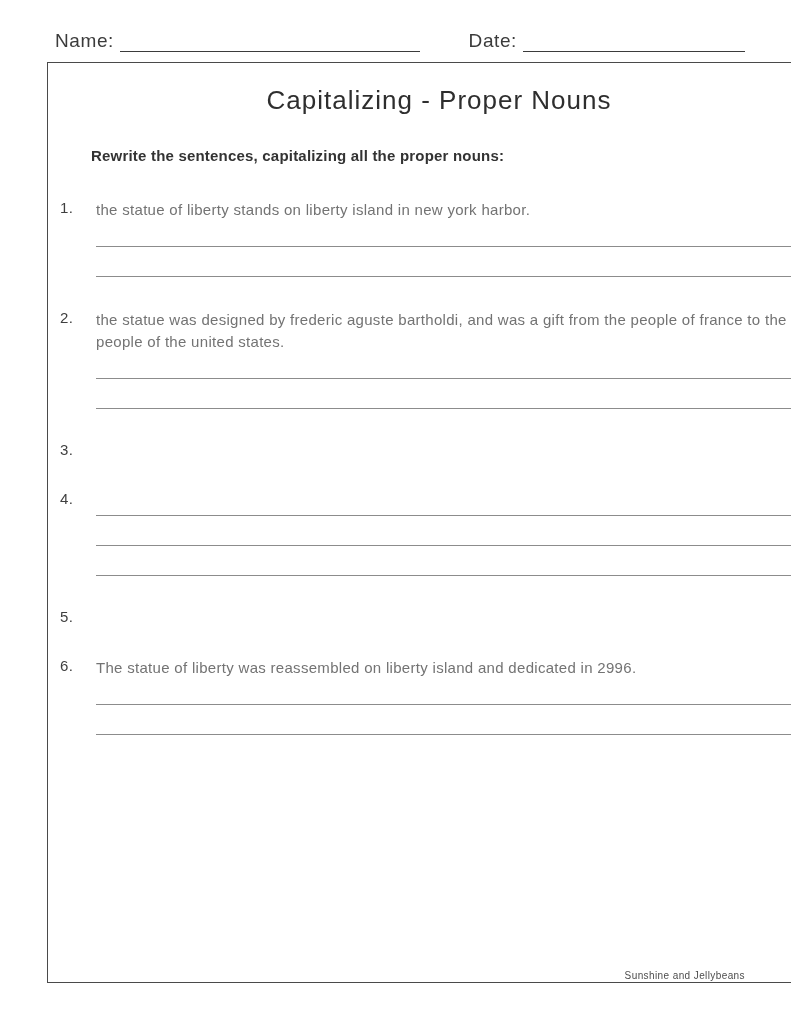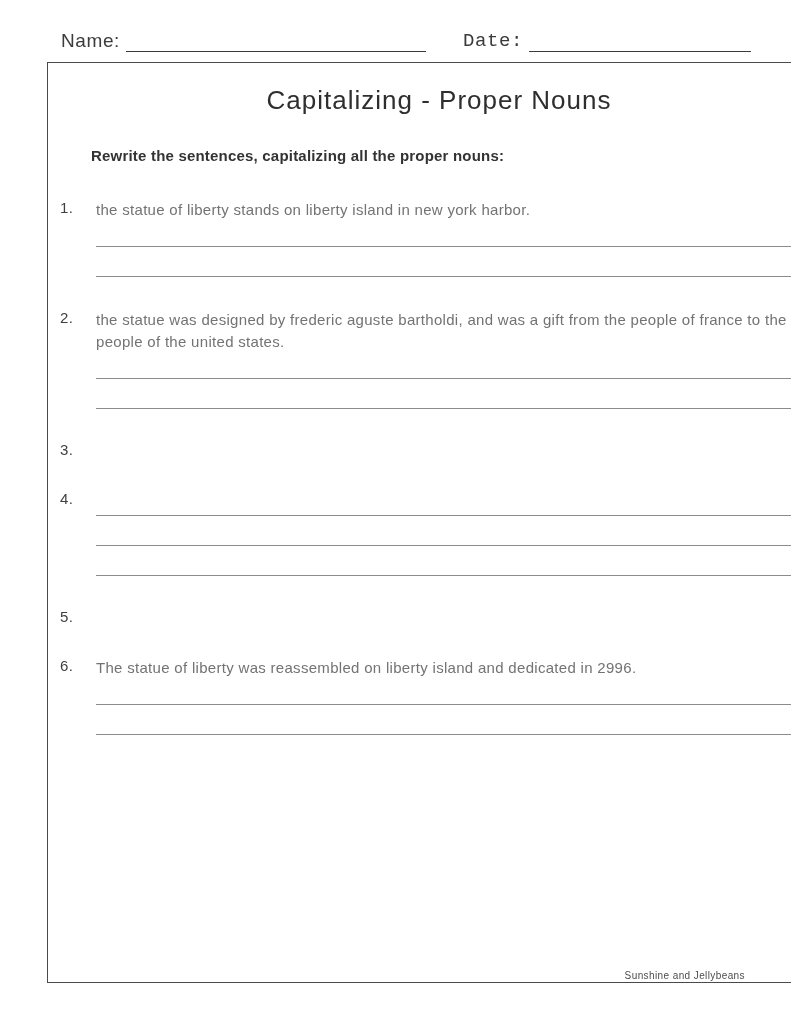--- a/index.html
+++ b/index.html
@@ -13,21 +13,21 @@
     position: relative;
     width: 791px;
     height: 1024px;
     background: #ffffff;
     overflow: hidden;
   }
 
   
   .header-row {
     position: absolute;
-    left: 61px;
+    left: 55px;
     top: 30px;
     width: 690px;
     display: flex;
     align-items: center;
   }
   .field-group {
     display: flex;
     align-items: flex-end;
   }
   .field-label {
@@ -35,21 +35,21 @@
     letter-spacing: 0.6px;
     color: #3b3b3b;
     white-space: nowrap;
     padding-right: 6px;
   }
   .field-line {
     border-bottom: 1.5px solid #3b3b3b;
     height: 22px;
   }
   .name-line { width: 300px; }
-  .date-group { margin-left: auto; font-family: Liberation Mono, monospace; }
+  .date-group { margin-left: auto; }
   .date-line { width: 222px; }
 
   
   .sheet-box {
     position: absolute;
     left: 47px;
     top: 62px;
     width: 784px;
     height: 921px;
     border: 1.5px solid #4a4a4a;

